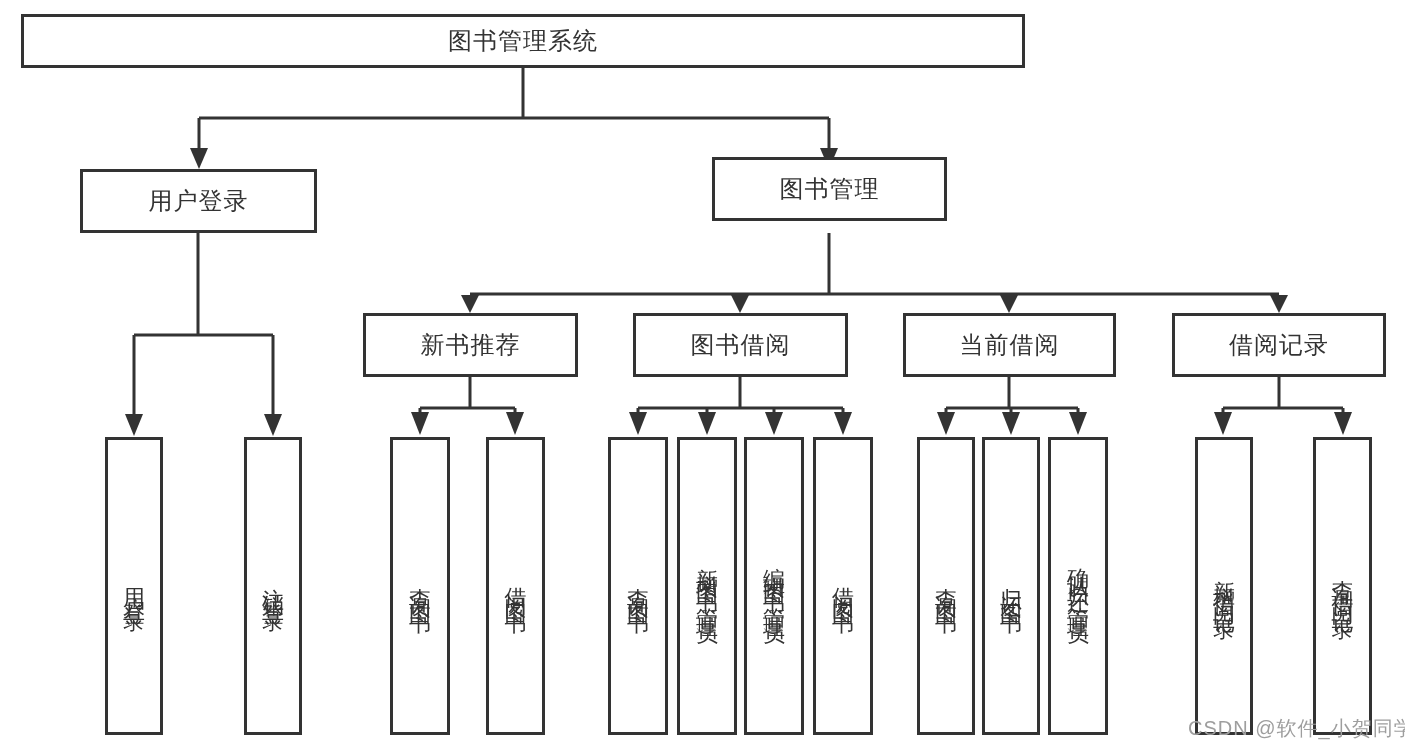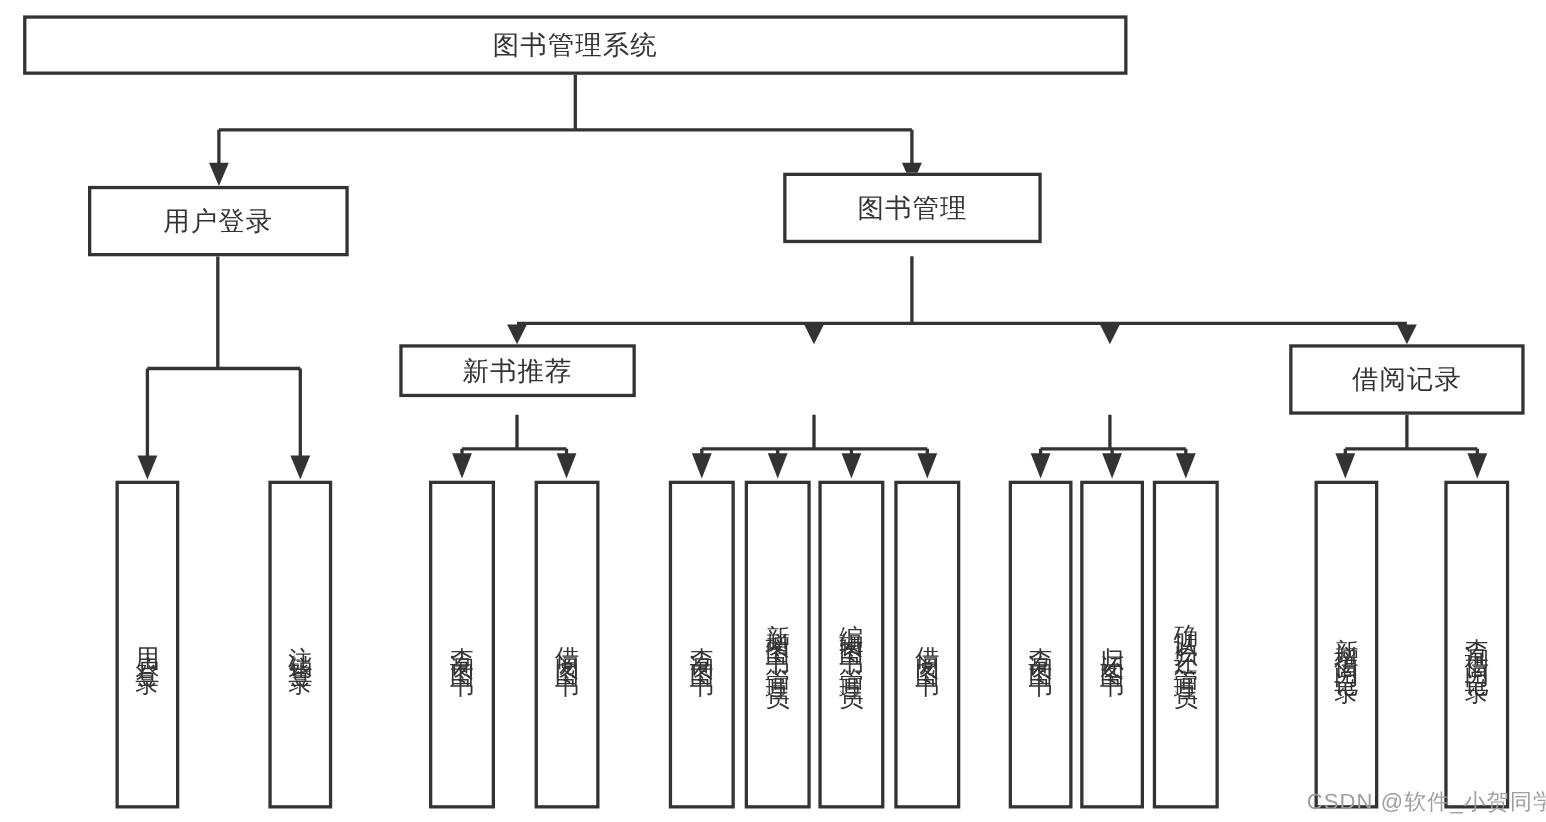--- a/index.html
+++ b/index.html
@@ -100,21 +100,23 @@
     <path class="ln" d="M1279 377 V408 M1223 408 H1343 M1223 408 V414 M1343 408 V414"></path>
     <polygon class="ah" points="1214,412 1232,412 1223,435"></polygon>
     <polygon class="ah" points="1334,412 1352,412 1343,435"></polygon>
   </svg>
 
   <div class="box h" style="left:21px;top:14px;width:1004px;height:54px">图书管理系统</div>
 
   <div class="box h" style="left:80px;top:169px;width:237px;height:64px">用户登录</div>
   <div class="box h" style="left:712px;top:157px;width:235px;height:64px">图书管理</div>
 
-  <div class="box h" style="left:363px;top:313px;width:215px;height:48px">新书推荐</div>
+  <div class="box h" style="left:363px;top:313px;width:215px;height:64px">新书推荐</div>
+  <div class="box h" style="left:633px;top:313px;width:215px;height:64px">图书借阅</div>
+  <div class="box h" style="left:903px;top:313px;width:213px;height:64px">当前借阅</div>
   <div class="box h" style="left:1172px;top:313px;width:214px;height:64px">借阅记录</div>
 
   <div class="box v" style="left:105px;top:437px;width:58px;height:298px">用户登录</div>
   <div class="box v" style="left:244px;top:437px;width:58px;height:298px">注销登录</div>
 
   <div class="box v" style="left:390px;top:437px;width:60px;height:298px">查询图书</div>
   <div class="box v" style="left:486px;top:437px;width:59px;height:298px">借阅图书</div>
 
   <div class="box v" style="left:608px;top:437px;width:60px;height:298px">查询图书</div>
   <div class="box v" style="left:677px;top:437px;width:60px;height:298px">新增图书（管理员）</div>

